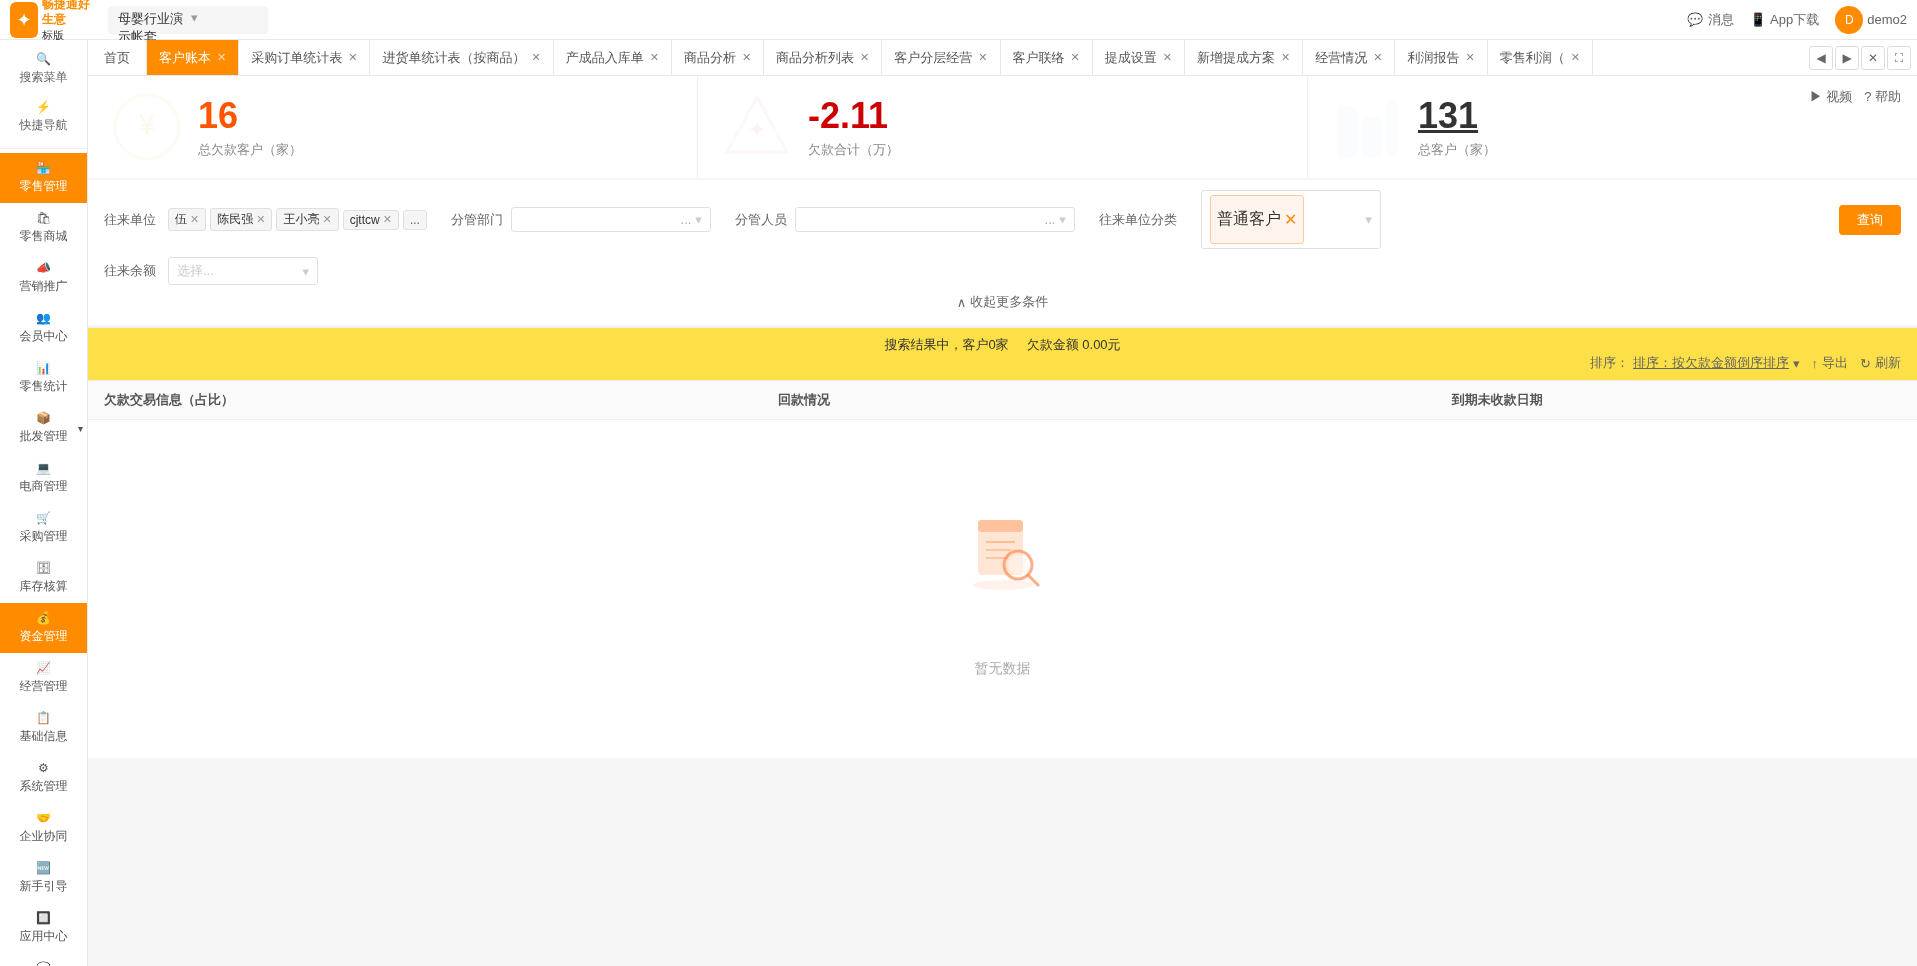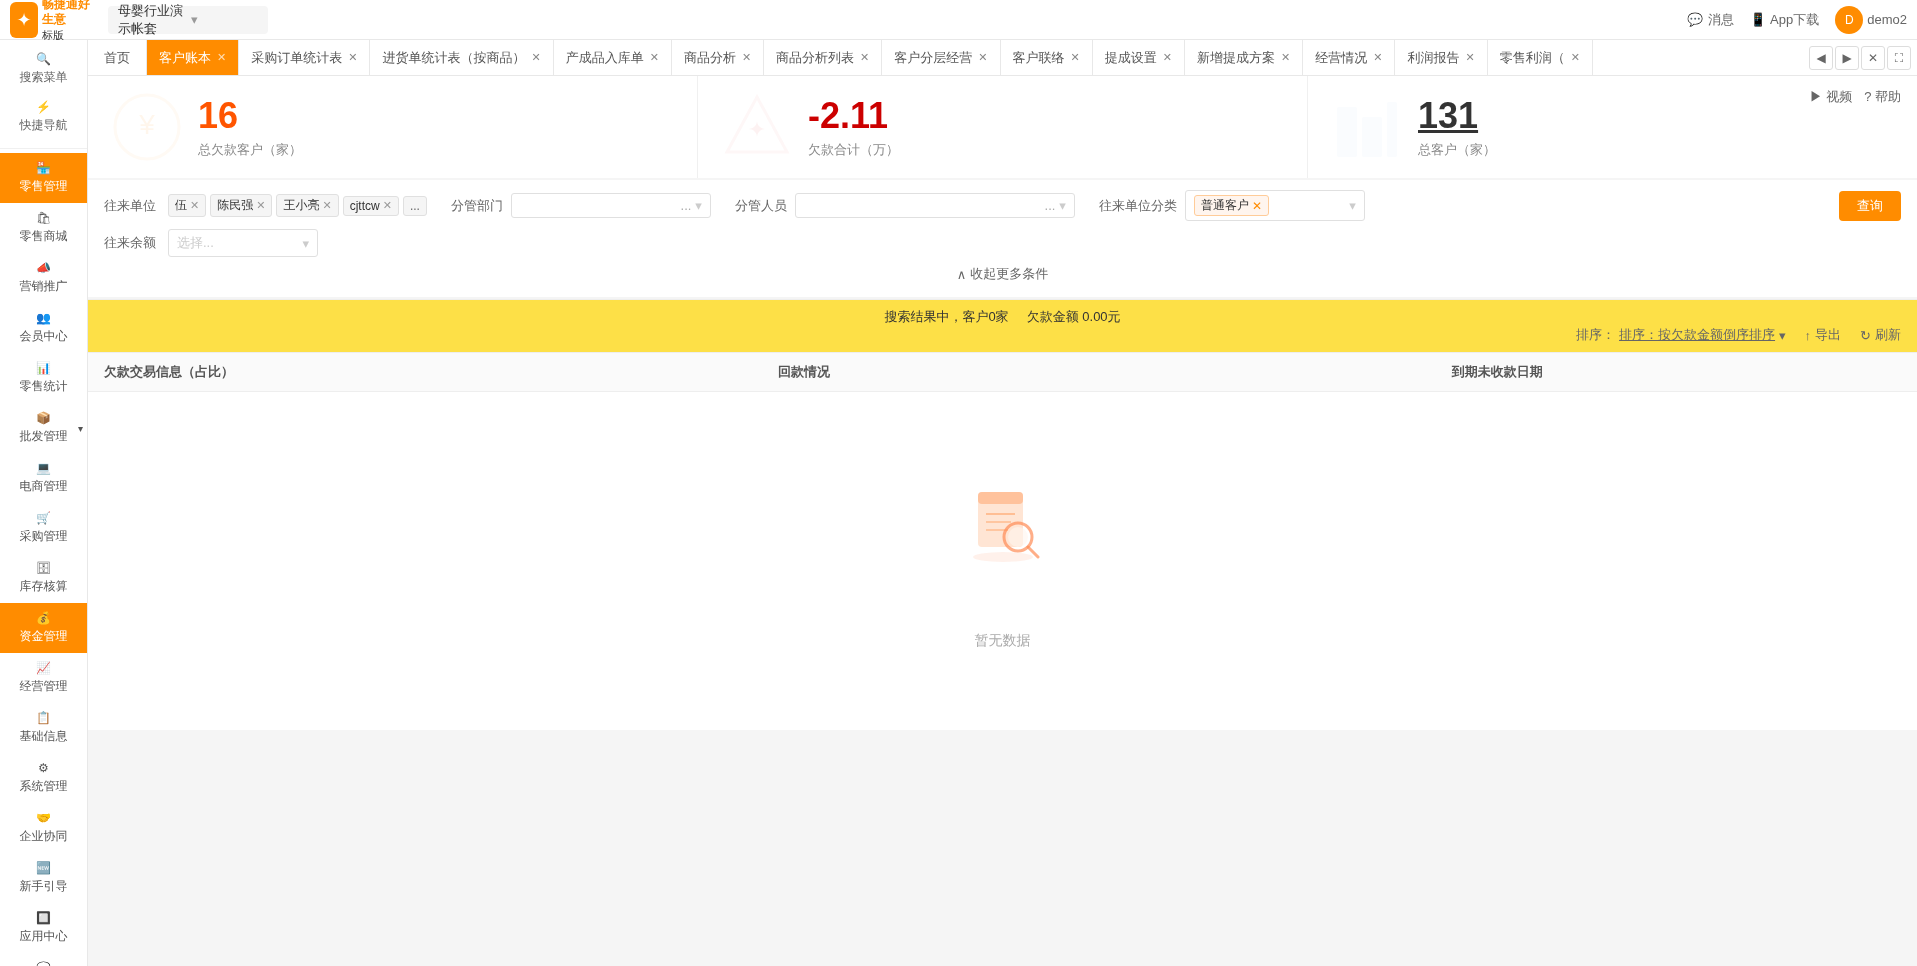--- a/index.html
+++ b/index.html
@@ -10,21 +10,21 @@
     .top-bar { display: flex; align-items: center; background: #fff; height: 40px; border-bottom: 1px solid #e8e8e8; padding: 0 10px; flex-shrink: 0; }
     .main-layout { display: flex; flex: 1; overflow: hidden; }
     .sidebar { width: 88px; background: #fff; border-right: 1px solid #e8e8e8; display: flex; flex-direction: column; flex-shrink: 0; }
     .content-area { flex: 1; display: flex; flex-direction: column; overflow: hidden; }
 
     
     .logo-area { display: flex; align-items: center; width: 88px; flex-shrink: 0; }
     .logo-icon { width: 36px; height: 36px; background: #ff8c00; border-radius: 6px; display: flex; align-items: center; justify-content: center; color: white; font-size: 18px; margin-right: 4px; }
     .logo-text { font-size: 11px; color: #333; line-height: 1.3; }
     .logo-text .line1 { color: #ff8c00; font-weight: bold; font-size: 12px; }
-    .org-selector { display: flex; align-items: center; background: #f5f5f5; border-radius: 4px; padding: 4px 10px; margin-left: 10px; cursor: pointer; height: 28px; min-width: 160px; }
+    .org-selector { display: flex; background: #f5f5f5; border-radius: 4px; padding: 4px 10px; margin-left: 10px; cursor: pointer; height: 28px; min-width: 160px; }
     .org-selector span { font-size: 13px; color: #333; flex: 1; }
     .org-selector .arrow { color: #999; margin-left: 6px; }
     .top-bar-right { margin-left: auto; display: flex; align-items: center; gap: 16px; }
     .top-bar-item { display: flex; align-items: center; gap: 4px; cursor: pointer; color: #666; font-size: 13px; }
     .user-avatar { width: 28px; height: 28px; border-radius: 50%; background: #ff8c00; display: flex; align-items: center; justify-content: center; color: white; font-size: 12px; }
 
     
     .tab-bar { display: flex; align-items: center; background: #fff; border-bottom: 1px solid #e8e8e8; height: 36px; padding: 0 0; flex-shrink: 0; overflow: hidden; }
     .tab-item { display: flex; align-items: center; padding: 0 12px; height: 36px; border-right: 1px solid #e8e8e8; cursor: pointer; white-space: nowrap; font-size: 13px; color: #555; flex-shrink: 0; }
     .tab-item.active { background: #ff8c00; color: white; }
@@ -64,28 +64,28 @@
     .filter-row { display: flex; align-items: center; gap: 12px; margin-bottom: 8px; flex-wrap: wrap; }
     .filter-label { color: #666; font-size: 13px; white-space: nowrap; }
     .filter-tags { display: flex; align-items: center; gap: 4px; flex-wrap: wrap; }
     .filter-tag { display: inline-flex; align-items: center; background: #f5f5f5; border: 1px solid #e0e0e0; border-radius: 3px; padding: 2px 6px; font-size: 12px; gap: 3px; cursor: pointer; }
     .filter-tag .remove { color: #999; font-size: 11px; }
     .filter-tag .more { color: #666; }
     .filter-select { display: flex; align-items: center; min-width: 200px; border: 1px solid #e0e0e0; border-radius: 3px; padding: 4px 8px; background: white; cursor: pointer; font-size: 13px; color: #999; }
     .filter-select .arrow { margin-left: auto; color: #ccc; }
     .filter-select-wide { min-width: 280px; }
     .filter-select-tag { display: flex; align-items: center; border: 1px solid #e0e0e0; border-radius: 3px; padding: 4px 8px; background: white; cursor: pointer; font-size: 13px; min-width: 180px; }
-    .selected-tag { display: inline-flex; align-items: center; background: #fff5ee; border: 1px solid #ffcc99; border-radius: 3px; padding: 1px 6px; font-size: 12px; gap: 3px; }
+    .selected-tag { display: inline-flex; align-items: center; background: #fff5ee; border: 1px solid #ffcc99; border-radius: 3px; padding: 13px 6px; font-size: 16px; gap: 3px; }
     .selected-tag .remove { color: #ff8c00; cursor: pointer; }
     .collapse-btn { display: flex; align-items: center; gap: 4px; cursor: pointer; color: #666; font-size: 13px; margin: 4px auto; width: fit-content; }
 
     
     .result-bar { display: flex; align-items: center; background: #fde047; padding: 8px 16px; border-top: 1px solid #eee; border-bottom: 1px solid #eee; flex-direction: column; }
     .result-text { font-size: 13px; color: #333; }
-    .result-actions { margin-left: auto; display: flex; align-items: center; gap: 19px; font-size: 13px; color: #666; }
+    .result-actions { margin-left: auto; display: flex; align-items: center; gap: 12px; font-size: 13px; color: #666; }
     .result-actions span { cursor: pointer; display: flex; align-items: center; gap: 4px; }
     .sort-select { display: flex; align-items: center; gap: 4px; cursor: pointer; }
 
     
     .table-section { background: #fff; }
     .table-header { display: flex; padding: 10px 16px; background: #fafafa; border-bottom: 1px solid #eee; font-size: 13px; color: #555; font-weight: bold; }
     .col-customer { flex: 2.5; }
     .col-debt { flex: 3; }
     .col-repay { flex: 3; }
     .col-date { flex: 2; }
@@ -370,21 +370,21 @@
               </div>
             </div>
             <div style="display:flex; align-items:center; gap:8px; margin-left:12px;">
               <span class="filter-label">分管人员</span>
               <div class="filter-select filter-select-wide">
                 <span style="color:#ccc; flex:1;"></span>
                 <span style="color:#aaa; margin-right:4px;">...</span>
                 <span class="arrow">▾</span>
               </div>
             </div>
-            <div style="display:flex; align-items:center; gap:8px; margin-left:12px;">
+            <div style="display:flex; align-items:center; gap:24px; margin-left:12px;">
               <span class="filter-label">往来单位分类</span>
               <div class="filter-select-tag" style="min-width:180px;">
                 <div class="selected-tag">
                   <span>普通客户</span>
                   <span class="remove">✕</span>
                 </div>
                 <span class="arrow" style="margin-left:auto; color:#ccc;">▾</span>
               </div>
             </div>
             <button style="background:#ff8c00; color:white; border:none; border-radius:4px; padding:6px 18px; cursor:pointer; font-size:13px; margin-left:auto;">查询</button>

